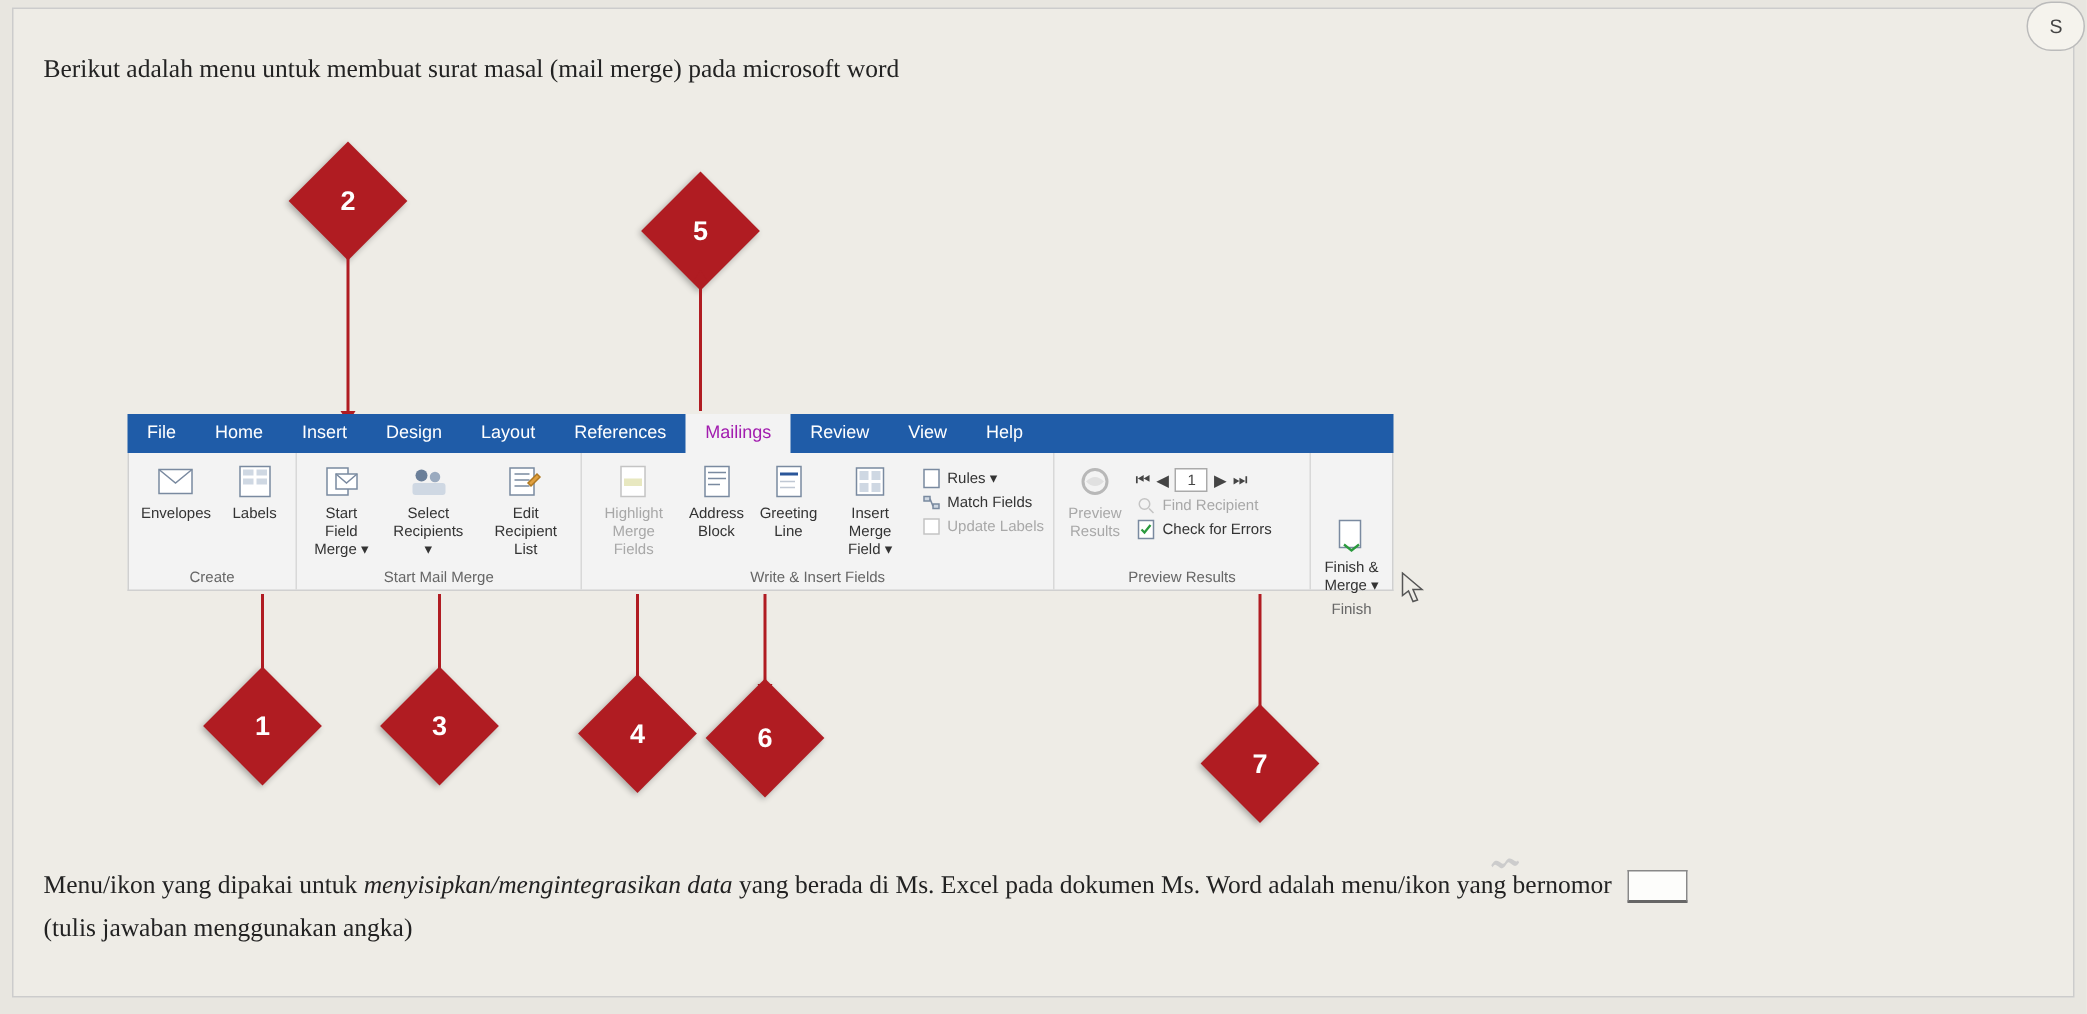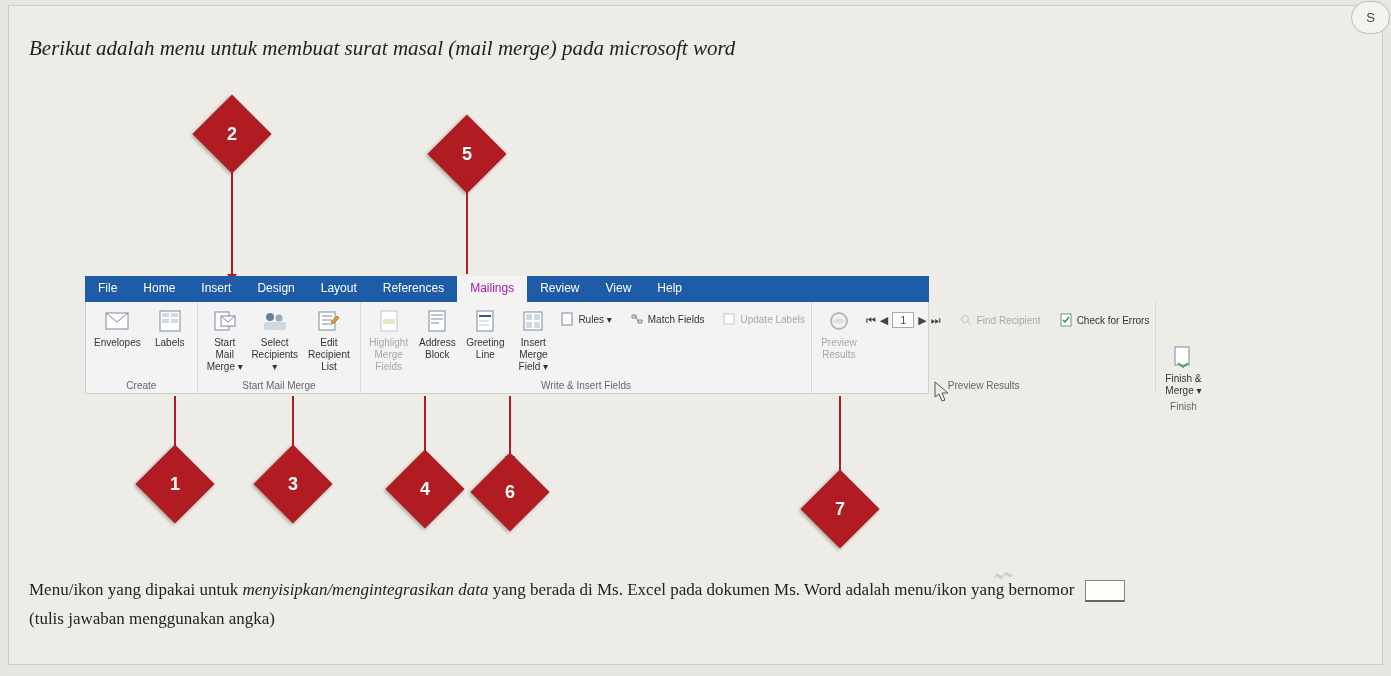--- a/index.html
+++ b/index.html
@@ -25,23 +25,22 @@
       right: -8px;
       background: #f5f3ed;
       border: 1px solid #bbb;
       border-radius: 20px;
       padding: 8px 14px;
       font-size: 13px;
       color: #444;
     }
     .question-text {
       font-family: Georgia, "Times New Roman", serif;
-      font-size: 21px;
+      font-size: 17px;
       color: #222;
-      font-style: italic;
     }
     .question-text em, .footer-text em { font-style: italic; }
 
     
     .ribbon-wrap {
       position: absolute;
       top: 270px;
       left: 40px;
       width: 880px;
       padding-left: 36px;
@@ -99,21 +98,21 @@
       padding: 2px 2px;
     }
     .btn.disabled { color: #a8a8a8; }
     .btn .ico {
       width: 28px; height: 26px;
       margin-bottom: 3px;
       display: flex; align-items: center; justify-content: center;
     }
     .btn .ico svg { display:block; }
     .minirow {
-      display:flex; flex-direction:row; gap:18px;
+      display:flex; flex-direction:column; gap:2px;
       font-size:10px; color:#333; justify-content:center;
       padding-top:6px;
     }
     .minirow .mini { display:flex; align-items:center; gap:4px; white-space:nowrap;}
     .minirow .mini.disabled { color:#a8a8a8; }
     .mini-ico { width:14px; height:14px; display:inline-flex; align-items:center; justify-content:center;}
     .nav-row {
       display:flex; align-items:center; gap:4px; font-size:11px; color:#444;
     }
     .nav-row .page-box {
@@ -226,21 +225,21 @@
       <div class="group">
         <div class="group-body">
           <div class="btn">
             <div class="ico">
               <svg width="24" height="22" viewBox="0 0 24 22">
                   <rect x="2" y="2" width="14" height="18" fill="#fff" stroke="#7a8aa0"></rect>
                   <rect x="8" y="6" width="14" height="10" fill="#fff" stroke="#7a8aa0"></rect>
                   <path d="M8 6 L15 12 L22 6" fill="none" stroke="#7a8aa0"></path>
                 </svg>
             </div>
-            <span style="white-space:pre-line">Start Mail
+            <span style="white-space:pre-line">Start Field
 Merge ▾</span>
           </div>
           <div class="btn">
             <div class="ico">
               <svg width="26" height="22" viewBox="0 0 26 22">
                   <circle cx="8" cy="7" r="4" fill="#6b7f99"></circle>
                   <circle cx="17" cy="8" r="3.5" fill="#9aaabf"></circle>
                   <rect x="2" y="12" width="22" height="8" rx="2" fill="#cfd8e3"></rect>
                 </svg>
             </div>

